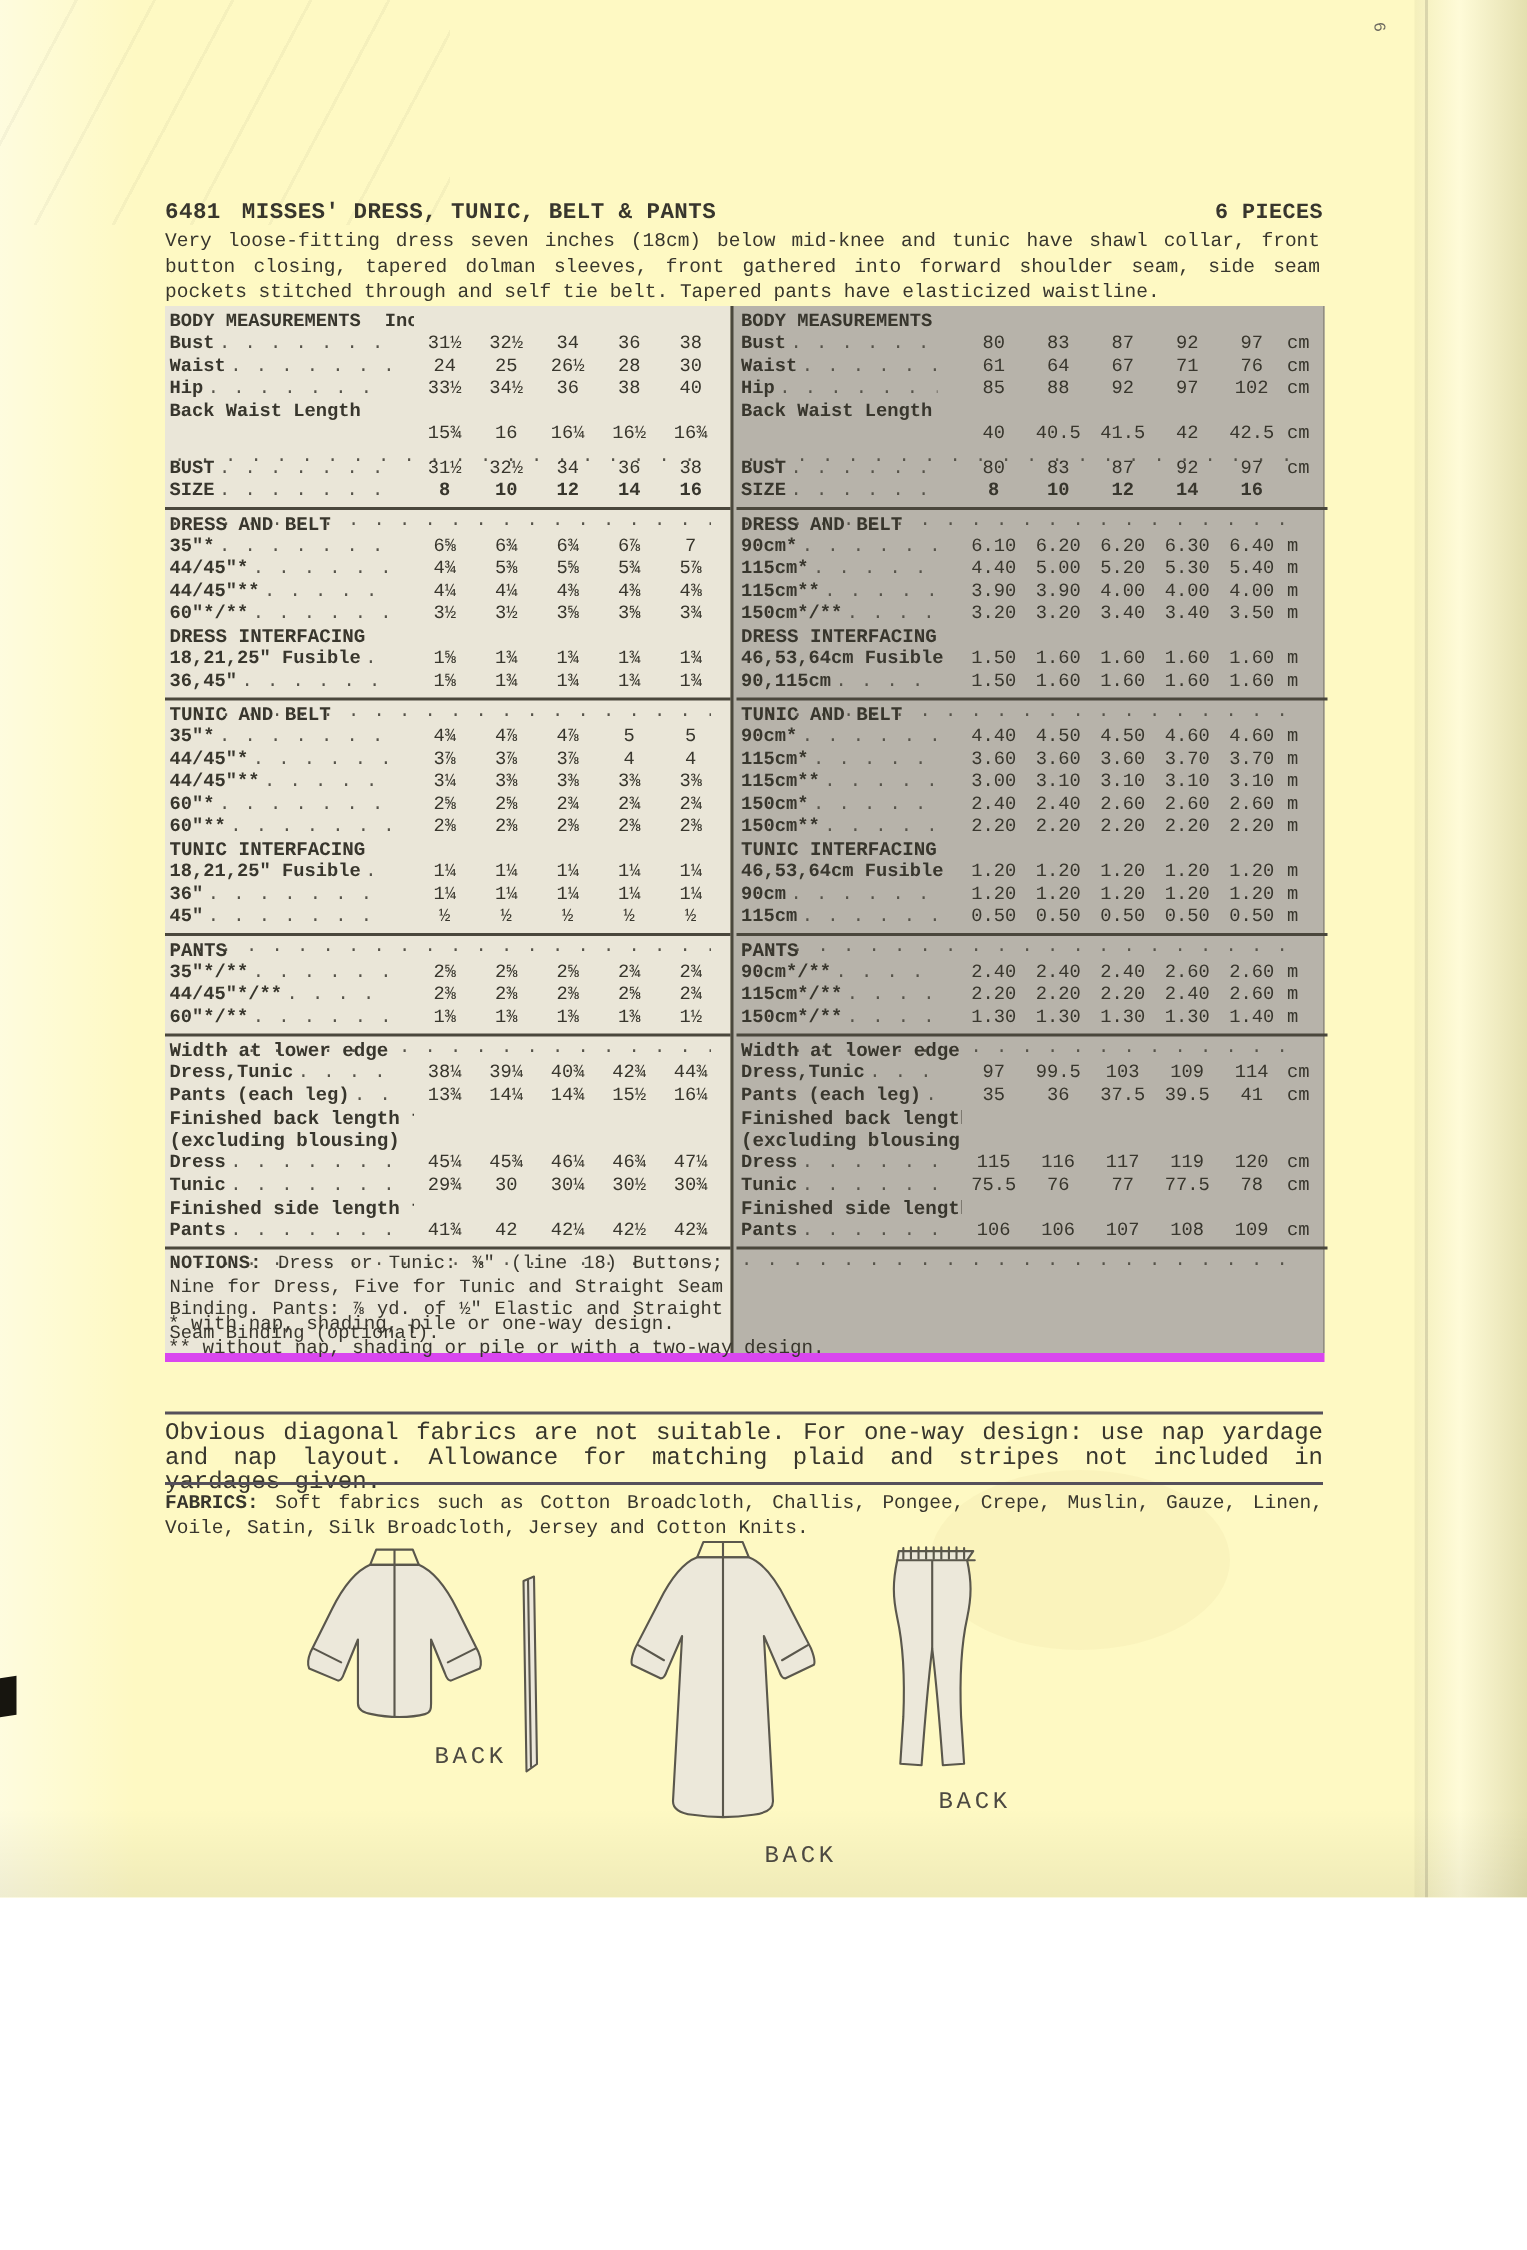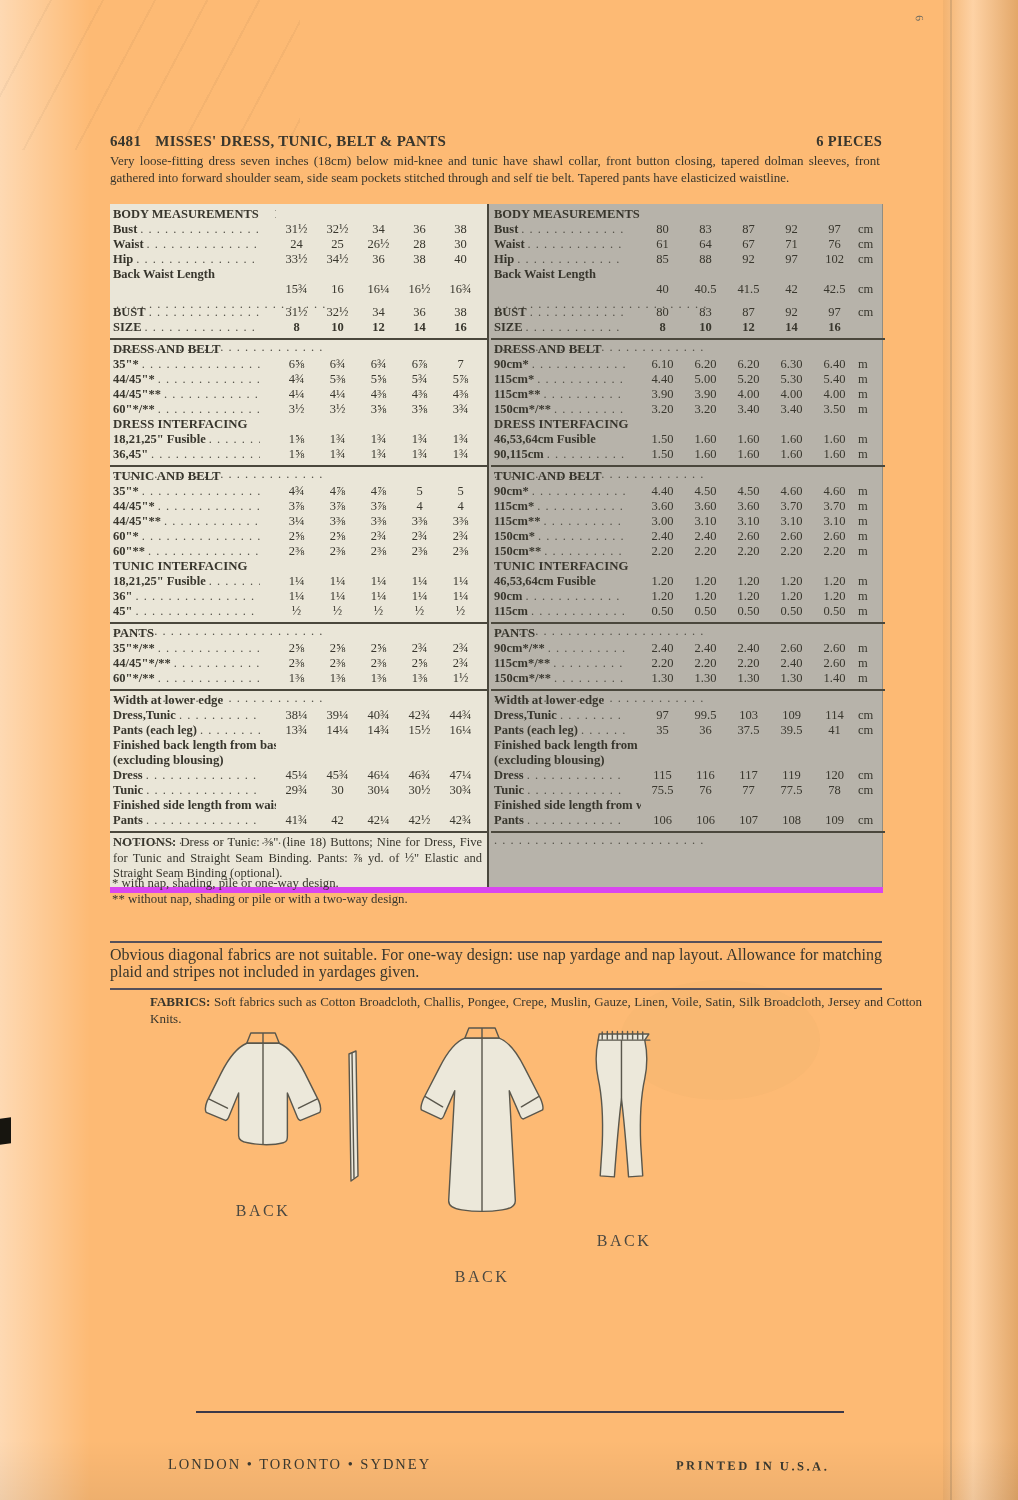--- a/index.html
+++ b/index.html
@@ -1,17 +1,17 @@
 <!DOCTYPE html>
 <html><head>
 <meta charset="utf-8">
 <style>
   html,body{margin:0;padding:0;}
-  .page{position:relative;width:1018px;height:1500px;overflow:hidden;
-    background:#fdba74;font-family:Liberation Serif, serif;color:#38362d;}
+  .page{position:relative;width:1018px;height:1265px;overflow:hidden;
+    background:#fef9c3;font-family:Liberation Mono, monospace;color:#38362d;}
   
   .shade-right{position:absolute;top:0;right:0;width:75px;height:100%;
     background:linear-gradient(to right,rgba(0,0,0,0.04),rgba(255,255,255,0.35) 40%,rgba(0,0,0,0.10));pointer-events:none;}
   .fold-right{position:absolute;top:0;right:66px;width:2px;height:100%;background:rgba(90,85,70,0.18);}
   .shade-left{position:absolute;top:0;left:0;width:90px;height:100%;
     background:linear-gradient(to right,rgba(255,255,255,0.45),rgba(255,255,255,0));}
   .crease-tl{position:absolute;left:0;top:0;width:300px;height:150px;
     background:repeating-linear-gradient(118deg,rgba(0,0,0,0) 0 44px,rgba(0,0,0,0.05) 44px 46px);opacity:.7;}
   .shade-bottom{position:absolute;left:0;bottom:0;width:100%;height:60px;
     background:linear-gradient(to bottom,rgba(0,0,0,0),rgba(0,0,0,0.06));}
@@ -46,25 +46,25 @@
   .t-rb .val{font-weight:700;}
   .t-rule{display:block;height:0;border-top:2px solid #4a473c;margin:3px -5px 2px -3px;}
   .t-sp{display:block;height:8px;}
   .notions{margin-top:2px;font-size:12.5px;line-height:15.5px;text-align:justify;padding-right:3px;}
   .notions b{letter-spacing:.2px;}
 
   .footnotes{position:absolute;left:112px;top:875px;font-size:12.8px;line-height:16px;}
   .hr1{position:absolute;left:110px;top:941px;width:772px;border-top:2px solid #55505a;}
   .p-diag{position:absolute;left:110px;top:947px;width:772px;font-size:16px;line-height:16.5px;text-align:justify;}
   .hr2{position:absolute;left:110px;top:988px;width:772px;border-top:2px solid #55505a;}
-  .p-fab{position:absolute;left:110px;top:994px;width:772px;font-size:13px;line-height:16.5px;text-align:justify;margin-left:40px;}
+  .p-fab{position:absolute;left:110px;top:994px;width:772px;font-size:13px;line-height:16.5px;text-align:justify;}
   .p-fab b,.notions b{font-weight:700;}
 
   
-  .fig{position:absolute;display:flex;flex-direction:column;align-items:center;gap:40px;}
+  .fig{position:absolute;display:flex;flex-direction:column;align-items:flex-end;}
   .fig svg{display:block;}
   .fig .cap{font-size:16px;letter-spacing:2.5px;color:#4c4941;margin-top:4px;}
   .fig-tunic{left:188px;top:1028px;width:150px;}
   .fig-belt{left:338px;top:1048px;width:28px;}
   .fig-dress{left:406px;top:1024px;width:152px;}
   .fig-pants{left:574px;top:1028px;width:100px;}
   .fig path,.fig line,.fig polygon{stroke:#5a574c;stroke-width:1.4;fill:none;stroke-linejoin:round;stroke-linecap:round;}
   .fig .body{fill:#ece8da;}
 
   

